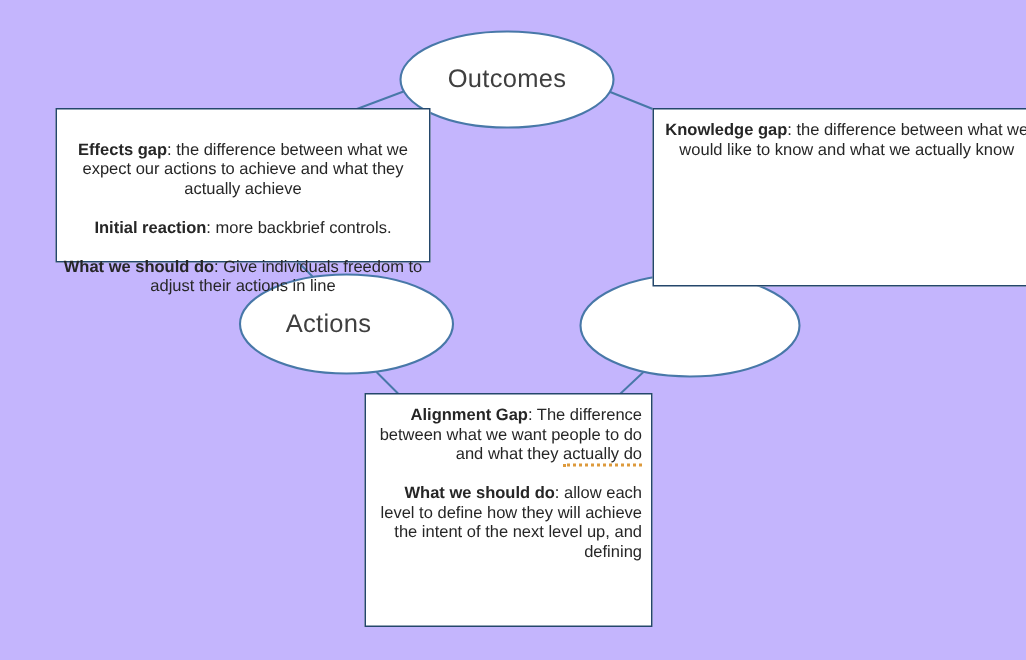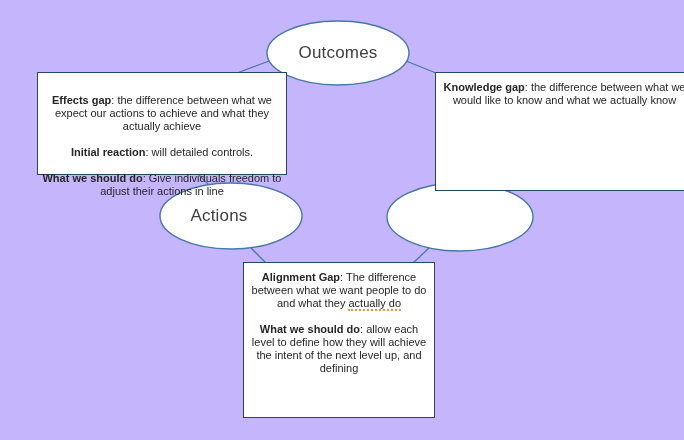--- a/index.html
+++ b/index.html
@@ -33,21 +33,21 @@
     color: #262626;
     font-size: 11px;
     line-height: 13px;
     text-align: center;
   }
   .gapbox p { margin: 0 0 13px 0; }
   .gapbox p:last-child { margin-bottom: 0; }
   .gapbox b { font-weight: 700; }
   .box-effects   { left: 17px;  top: 72px;  width: 250px; height: 103px; padding: 21px 4px; margin-left: 20px; }
   .box-knowledge { left: 408px; top: 72px;  width: 259px; height: 119px; padding: 8px 4px; margin-left: 27px; }
-  .box-alignment { left: 243px; top: 262px; width: 192px; height: 156px; padding: 8px 6px; }
+  .box-alignment { left: 243px; top: 262px; width: 192px; height: 156px; padding: 8px 6px; text-align: right; }
   .label-outcomes { left: 267px; top: 21px;  width: 142px; height: 64px; }
   .label-actions  { left: 148px; top: 183px; width: 142px; height: 66px; }
   .label-plans    { left: 387px; top: 183px; width: 146px; height: 68px; }
   .flagged {
     border-bottom: 2px dotted #dd9a3c;
     padding-bottom: 0px;
   }
 </style>
 </head>
 <body>
@@ -66,21 +66,21 @@
     <ellipse cx="338" cy="53" rx="71" ry="32" fill="#ffffff" stroke="#4878a8" stroke-width="1.4"></ellipse>
     <ellipse cx="231" cy="216" rx="71" ry="33" fill="#ffffff" stroke="#4878a8" stroke-width="1.4"></ellipse>
     <ellipse cx="460" cy="217" rx="73" ry="34" fill="#ffffff" stroke="#4878a8" stroke-width="1.4"></ellipse>
   </svg>
 
   <div class="node-label label-outcomes">Outcomes</div>
   <div class="node-label label-actions">Actions</div>
 
   <div class="gapbox box-effects">
     <p><b>Effects gap</b><span>: the difference between what we expect our actions to achieve and what they actually achieve</span></p>
-    <p><b>Initial reaction</b><span>: will detailed controls.</span></p>
+    <p><b>Initial reaction</b><span>: more backbrief controls.</span></p>
     <p><b>What we should do</b><span>: Give individuals freedom to adjust their actions in line</span></p>
   </div>
 
   <div class="gapbox box-knowledge">
     <p><b>Knowledge gap</b><span>: the difference between what we would like to know and what we actually know</span></p>
   </div>
 
   <div class="gapbox box-alignment">
     <p><b>Alignment Gap</b><span>: The difference between what we want people to do and what they </span><span class="flagged">actually do</span></p>
     <p><b>What we should do</b><span>: allow each level to define how they will achieve the intent of the next level up, and defining</span></p>

